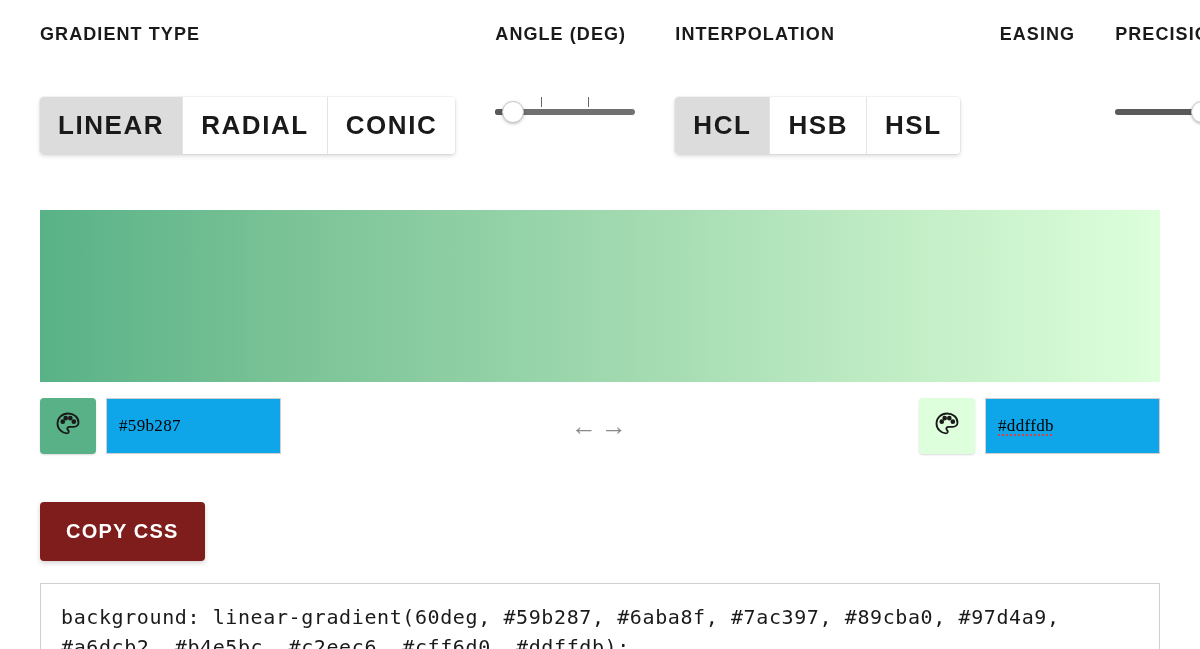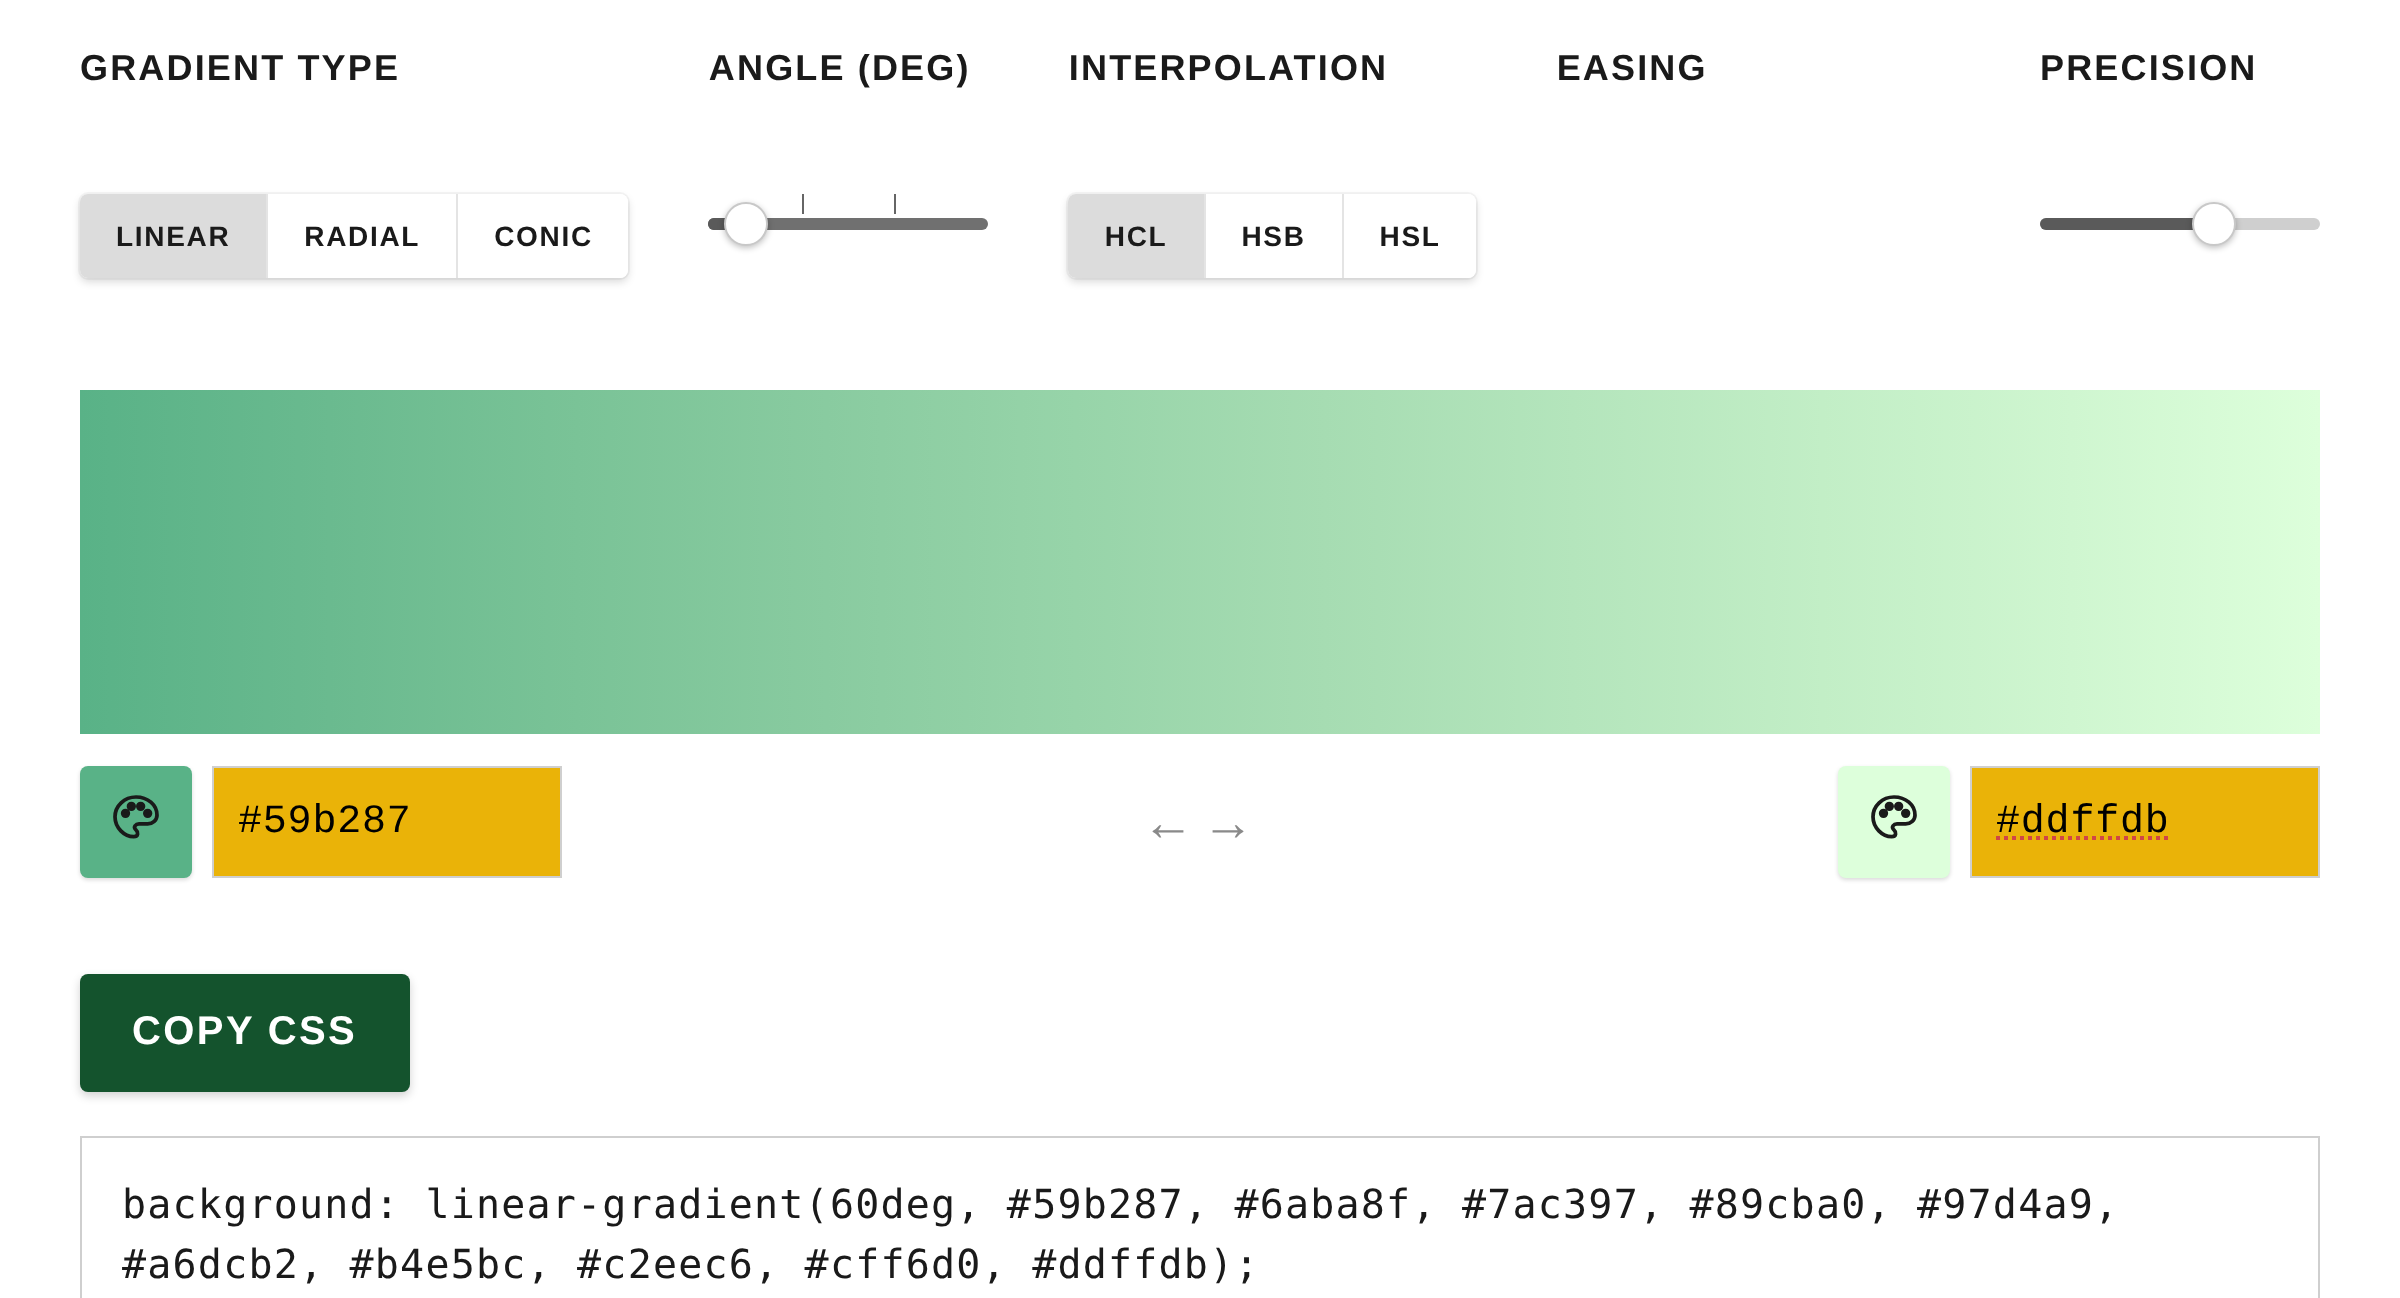--- a/index.html
+++ b/index.html
@@ -38,21 +38,21 @@
     background: #fff;
   }
   .seg button {
     appearance: none;
     border: none;
     background: #fff;
     font-family: "Arial Narrow", Arial, sans-serif;
     font-stretch: condensed;
     font-weight: 800;
     letter-spacing: 0.06em;
-    font-size: 14px;
+    font-size: 26px;
     padding: 13px 18px;
     cursor: pointer;
     color: #1a1a1a;
     border-left: 1px solid #e4e4e4;
   }
   .seg button:first-child { border-left: none; }
   .seg button.active { background: #dcdcdc; }
 
   .slider-wrap { width: 140px; padding-top: 4px; }
   .slider-track {
@@ -93,25 +93,25 @@
   .color-pair { display: flex; align-items: center; gap: 10px; }
   .swatch {
     width: 56px; height: 56px; border-radius: 4px;
     display:flex; align-items:center; justify-content:center;
     box-shadow: 0 1px 2px rgba(0,0,0,0.15);
   }
   .swatch svg { width: 28px; height: 28px; }
   .color-input {
     width: 175px; height: 56px;
     border: 1px solid #cfcfcf;
-    font-family: Liberation Mono, monospace;
-    font-size: 20px;
+    font-family: Liberation Serif, serif;
+    font-size: 17px;
     padding: 0 12px;
     letter-spacing: 0.02em;
-    background:#eab308;
+    background:#0ea5e9;
   }
   .swap {
     color: #8a8a8a; font-size: 26px; letter-spacing: 2px; user-select:none;
     display:flex; gap:2px;
   }
 
   .export { margin-top: 48px; }
   .export-btns { display:flex; gap:26px; margin-top: 14px; }
   .btn {
     font-family: "Arial Narrow", Arial, sans-serif;
@@ -119,21 +119,21 @@
     font-weight: 800;
     letter-spacing: 0.06em;
     font-size: 20px;
     padding: 18px 26px;
     border-radius: 4px;
     border: none;
     cursor: pointer;
     display:inline-flex; align-items:center; gap:10px;
     box-shadow: 0 2px 5px rgba(0,0,0,0.18);
   }
-  .btn.primary { background: #14532d; color: #fff; }
+  .btn.primary { background: #7f1d1d; color: #fff; }
   .btn.secondary { background: #fff; color: #1a1a1a; }
   .info-badge {
     display:inline-flex; width:22px; height:22px; border-radius:50%;
     background:#1a1a1a; color:#fff; align-items:center; justify-content:center;
     font-family: Georgia, serif; font-style: italic; font-weight:bold; font-size:14px;
   }
 
   .code-out {
     margin-top: 22px;
     border: 1px solid #cfcfcf;

